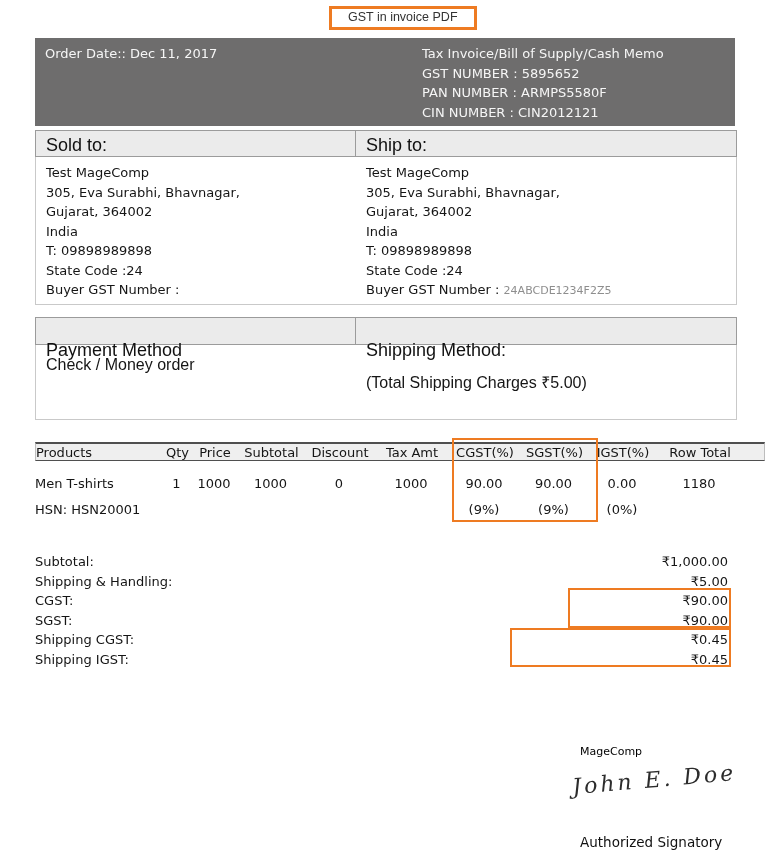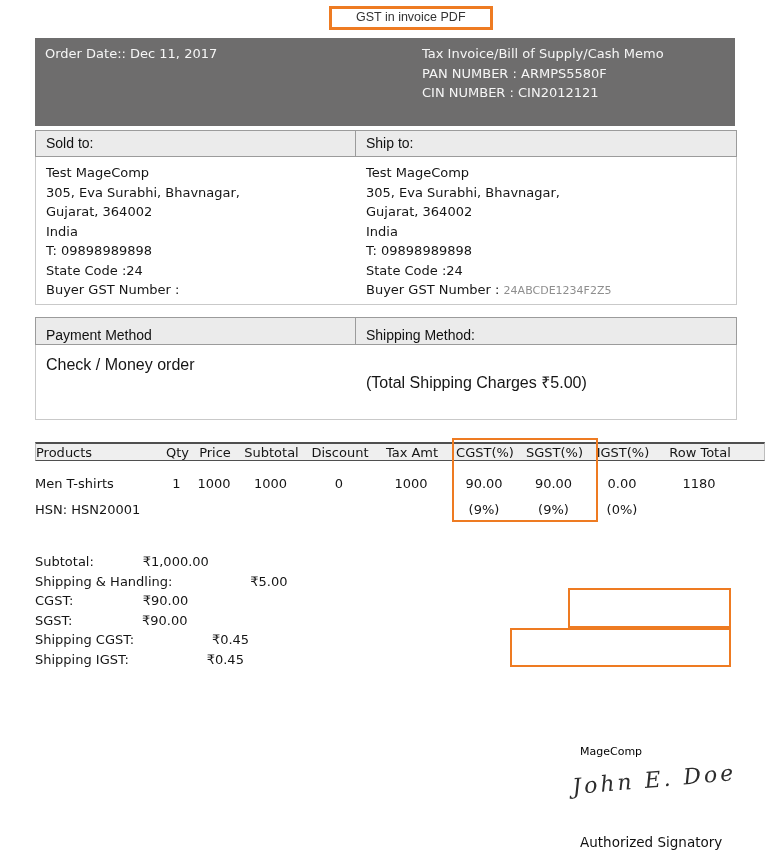--- a/index.html
+++ b/index.html
@@ -1,45 +1,45 @@
 <!DOCTYPE html>
 <html><head>
 <meta charset="utf-8">
 <style>
   * { margin:0; padding:0; box-sizing:border-box; }
   html,body { width:768px; height:855px; background:#ffffff; overflow:hidden; position:relative;
               font-family:"DejaVu Sans", sans-serif; color:#151515; }
 
   
   .badge { position:absolute; top:6px; left:329px; height:24px; background:#fff;
-           border:3px solid #ee7b22; padding:1px 24px 2px; font-family:"Liberation Sans", sans-serif;
+           border:3px solid #ee7b22; padding:1px 16px 2px; font-family:"Liberation Sans", sans-serif;
            font-size:12.5px; color:#333; white-space:nowrap; }
 
   
   .dark-header { position:absolute; top:38px; left:35px; width:700px; height:88px;
                  background:#6e6d6d; color:#f6f6f6; font-size:13px; line-height:19.6px; }
   .dark-header .col-left  { position:absolute; left:10px; top:6px; }
   .dark-header .col-right { position:absolute; left:387px; top:6px; }
 
   
   .addr-bars { position:absolute; top:130px; left:35px; width:702px; height:27px; display:flex; }
   .bar { background:#ebebeb; border:1px solid #9b9b9b; padding:4px 0 0 10px;
-         font-family:"Liberation Sans", sans-serif; font-size:14px; color:#111; }
+         font-family:"Liberation Sans", sans-serif; font-size:18px; color:#111; }
   .bar.b-left  { width:320px; border-right:none; }
   .bar.b-right { flex:1; }
   .addr-body { position:absolute; top:157px; left:35px; width:702px; height:148px;
                border:1px solid #c9c9c9; border-top:none; }
   .addr-col { position:absolute; top:6px; font-size:13px; line-height:19.5px; }
   .addr-col.a-left  { left:10px;  width:310px; }
   .addr-col.a-right { left:330px; width:360px; }
   .gst-val { font-size:11px; color:#8e8e8e; }
 
   
   .pay-bars { position:absolute; top:317px; left:35px; width:702px; height:28px; display:flex; }
-  .pay-bars .bar { padding-top:9px; }
+  .pay-bars .bar { padding-top:22px; }
   .pay-body { position:absolute; top:345px; left:35px; width:702px; height:75px;
               border:1px solid #c9c9c9; border-top:none;
               font-family:"Liberation Sans", sans-serif; font-size:16px;padding-left:11px; }
   .pay-col-left  { position:absolute; left:10px;  top:11px; }
   .pay-col-right { position:absolute; left:330px; top:11px; }
   .ship-note { margin-top:15px; }
 
   
   .ptable { position:absolute; top:442px; left:35px; width:730px; font-size:13px; }
   .pgrid { display:grid; grid-template-columns:128px 27px 48px 65px 72px 72px 74px 65px 72px 82px 25px;
@@ -48,21 +48,21 @@
            border-left:1px solid #bdbdbd; border-right:1px solid #bdbdbd; height:19px; }
   .prow1 { margin-top:15px; }
   .prow2 { margin-top:11px; }
   .cell { text-align:center; white-space:nowrap; }
   .cell.c-first { text-align:left; }
   .tbl-orange-box { position:absolute; left:417px; top:-4px; width:146px; height:84px;
                     border:2px solid #ee7b22; pointer-events:none; }
 
   
   .totals { position:absolute; top:552px; left:35px; width:695px; font-size:13px; }
-  .trow { display:flex; height:19.5px; align-items:center; justify-content:flex-start; padding-right:2px; }
+  .trow { display:flex; height:19.5px; align-items:center; justify-content:space-between; padding-right:2px; }
   .tlabel { text-align:right; white-space:nowrap; }
   .tvalue { width:115px; text-align:right; white-space:nowrap; }
   .tot-box-a { position:absolute; left:533px; top:36px; width:163px; height:40px;
                border:2px solid #ee7b22; pointer-events:none; }
   .tot-box-b { position:absolute; left:475px; top:76px; width:221px; height:39px;
                border:2px solid #ee7b22; pointer-events:none; }
 
   
   .sig-company { position:absolute; left:580px; top:745px; font-size:11px; color:#000000; }
   .sig-script  { position:absolute; left:572px; top:766px; width:190px;
@@ -74,20 +74,21 @@
 <body>
 
 <div class="badge">GST in invoice PDF</div>
 
 <div class="dark-header">
   <div class="col-left">
     <div>Order Date:: Dec 11, 2017</div>
   </div>
   <div class="col-right">
     <div>Tax Invoice/Bill of Supply/Cash Memo</div>
+    <div>GST NUMBER : 5895652</div>
     <div>PAN NUMBER : ARMPS5580F</div>
     <div>CIN NUMBER : CIN2012121</div>
   </div>
 </div>
 
 <div class="addr-bars">
   <div class="bar b-left">Sold to:</div>
   <div class="bar b-right">Ship to:</div>
 </div>
 

